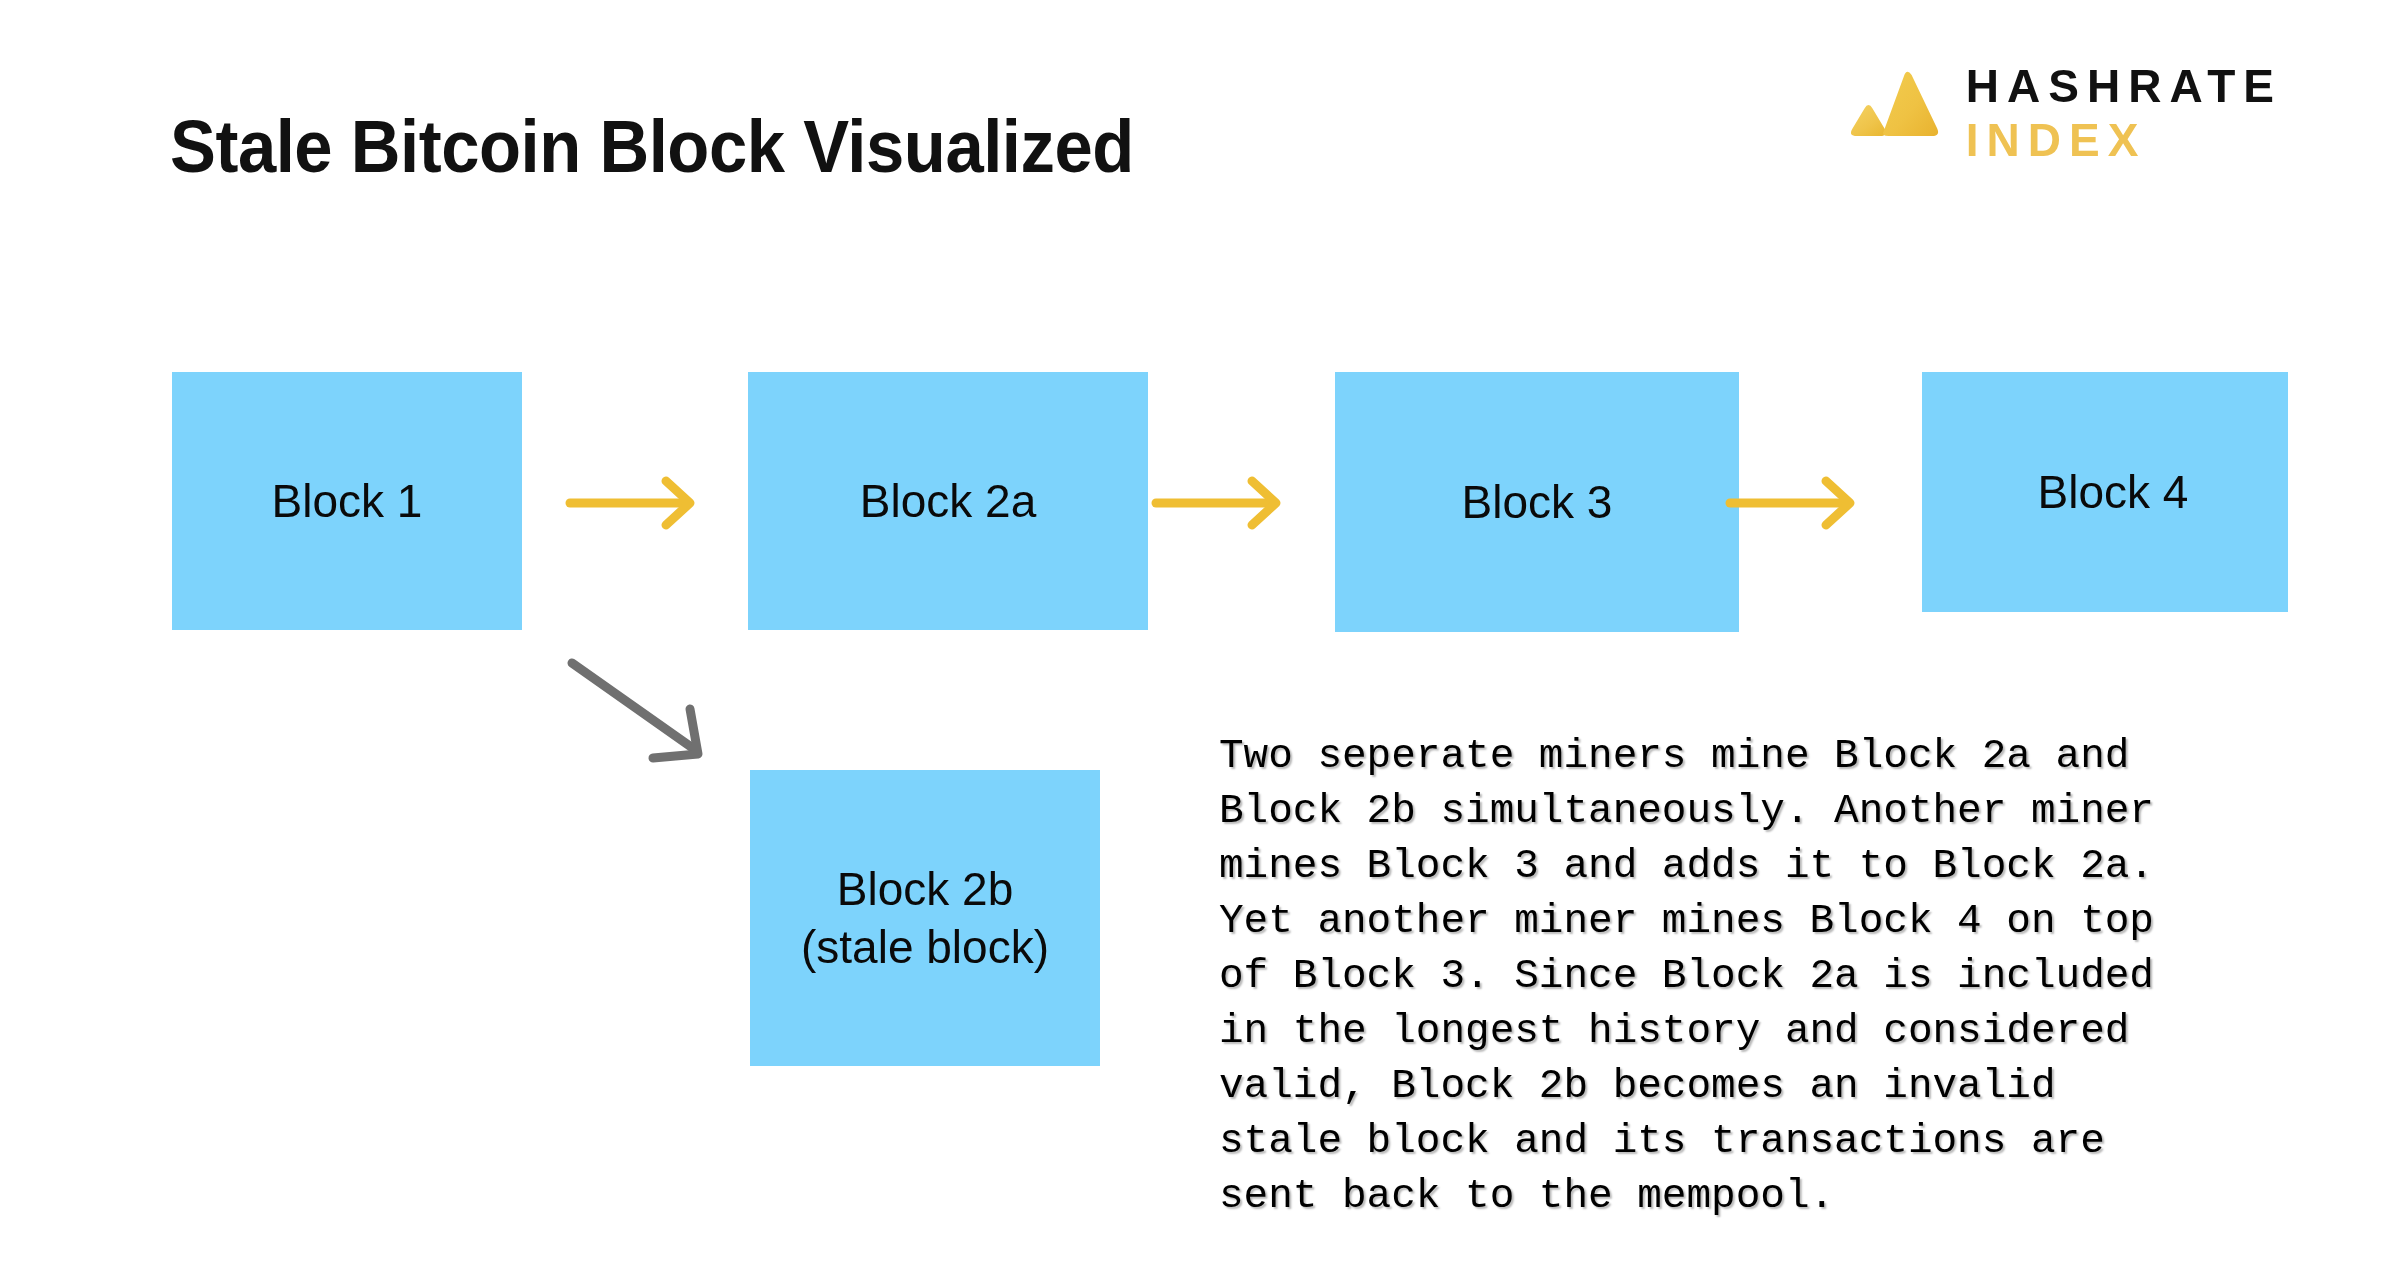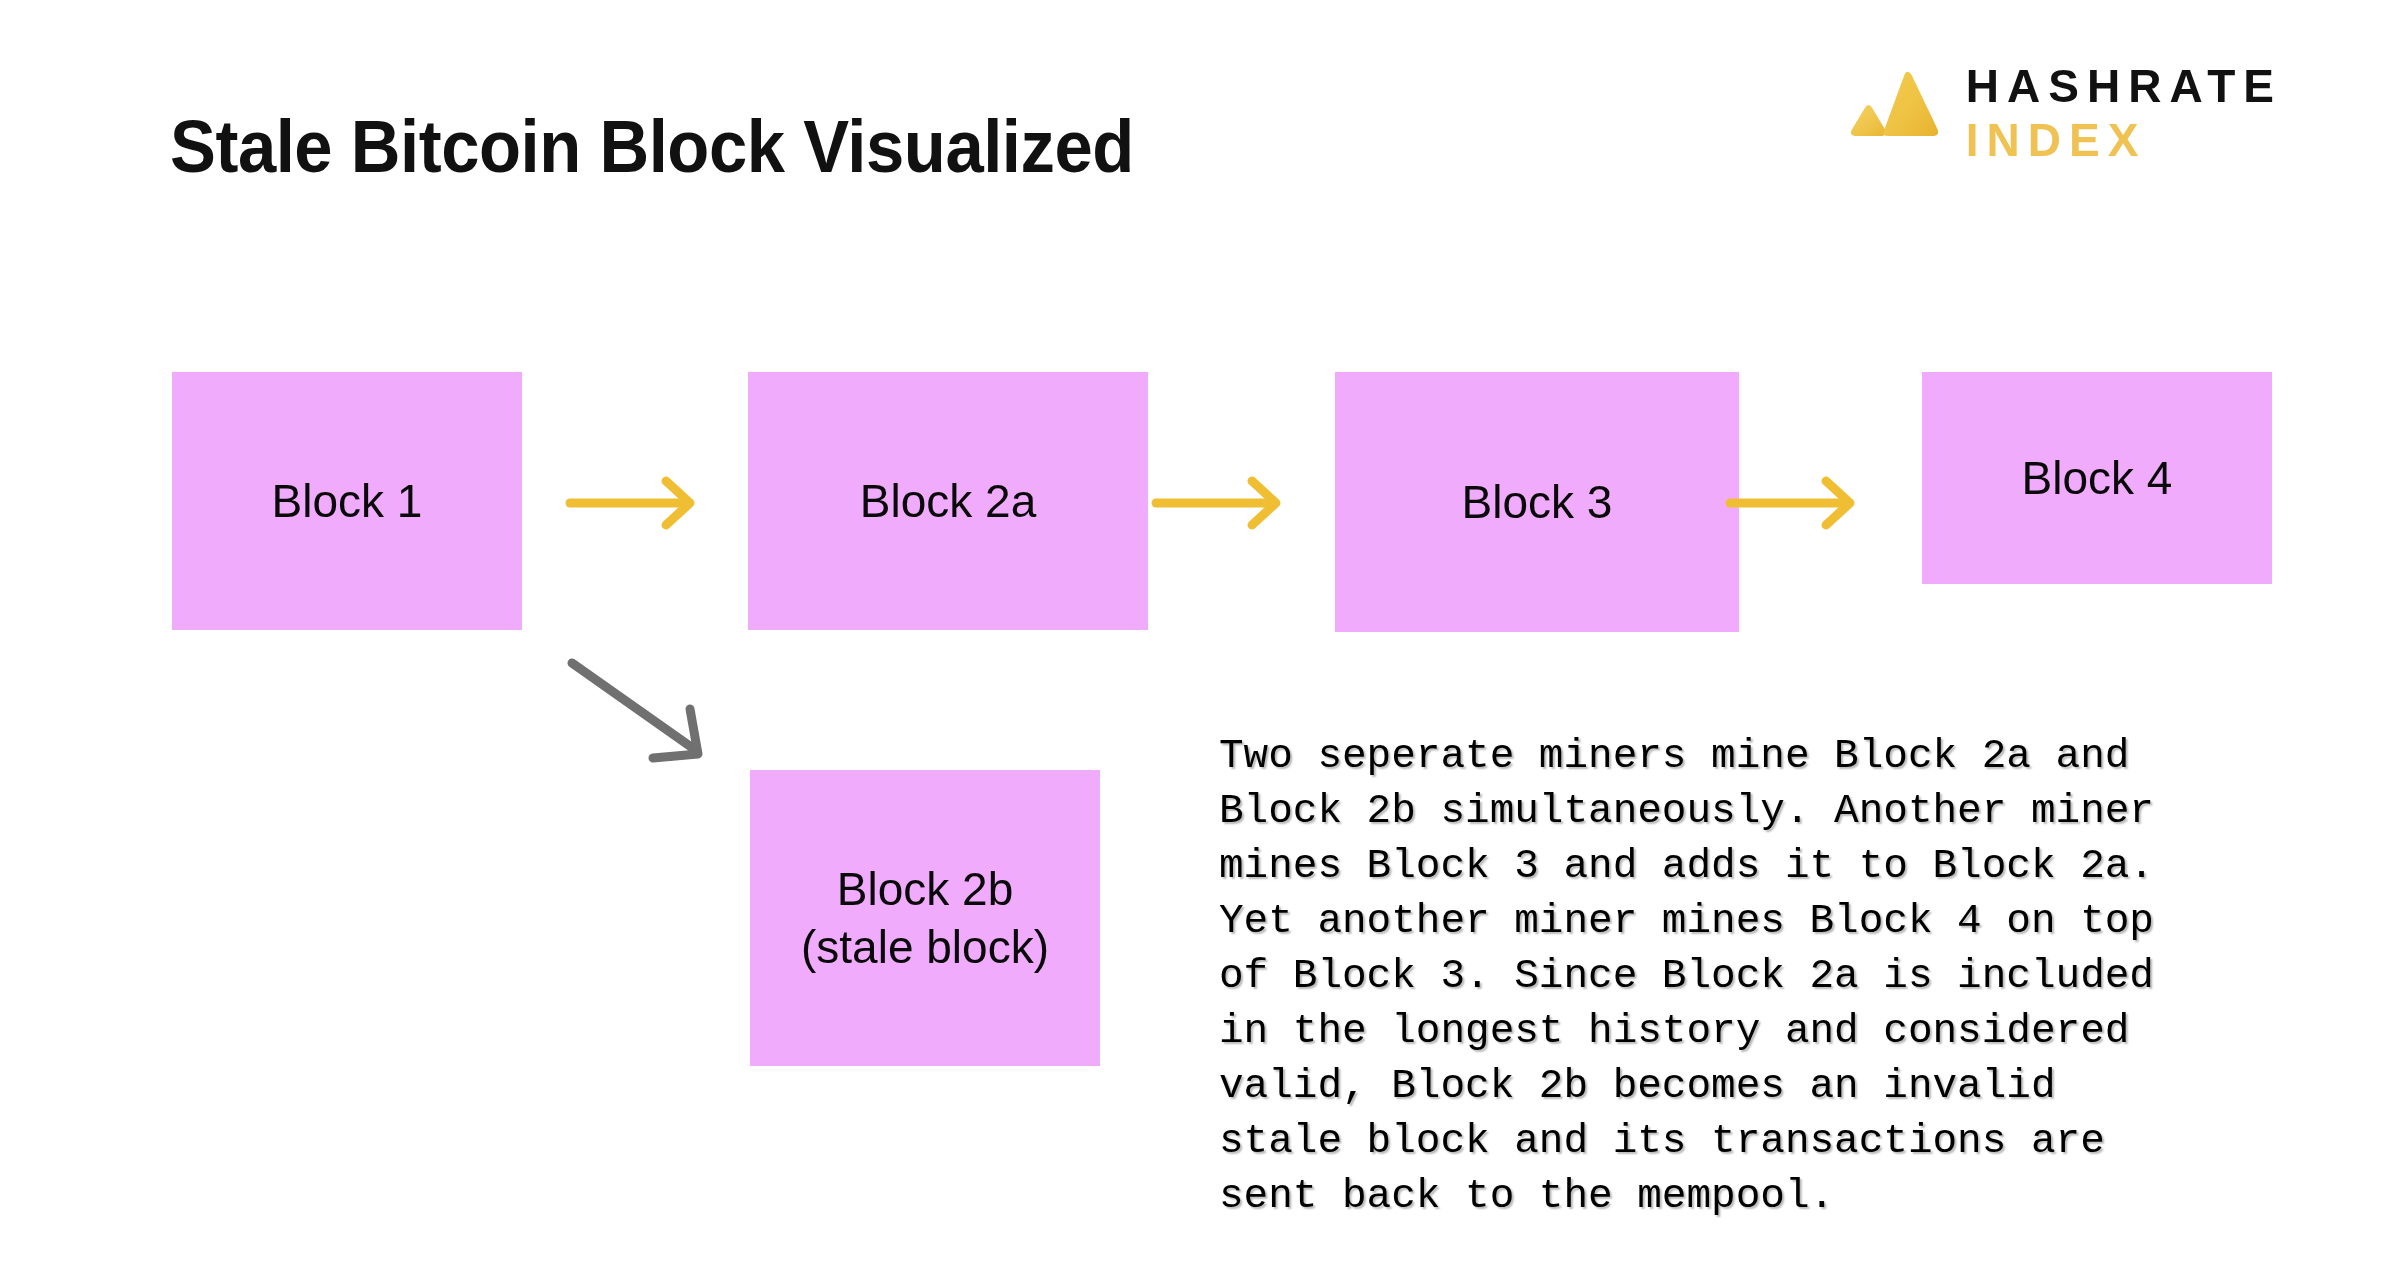--- a/index.html
+++ b/index.html
@@ -58,35 +58,35 @@
     line-height: 48px;
     letter-spacing: 8px;
     white-space: nowrap;
   }
   .brand-line-top { color: #111111; }
   .brand-line-bottom { color: #EFC253; }
 
   
   .block {
     position: absolute;
-    background: #f0abfc;
+    background: #7dd3fc;
     display: flex;
     align-items: center;
     justify-content: center;
     text-align: center;
     color: #0a0a0a;
     font-family: "Liberation Sans", sans-serif;
     font-size: 46px;
     line-height: 58px;
     font-weight: normal;
   }
   #block-1  { left: 172px;  top: 372px; width: 350px; height: 258px; }
   #block-2a { left: 748px;  top: 372px; width: 400px; height: 258px; }
   #block-3  { left: 1335px; top: 372px; width: 404px; height: 260px; }
-  #block-4  { left: 1922px; top: 372px; width: 350px; height: 212px; }
+  #block-4  { left: 1922px; top: 372px; width: 350px; height: 240px; padding-left: 16px; }
   #block-2b { left: 750px;  top: 770px; width: 350px; height: 296px; }
 
   .block-label { white-space: pre-line; }
 
   
   .arrow-h {
     position: absolute;
     top: 470px;
     width: 140px;
     height: 68px;

